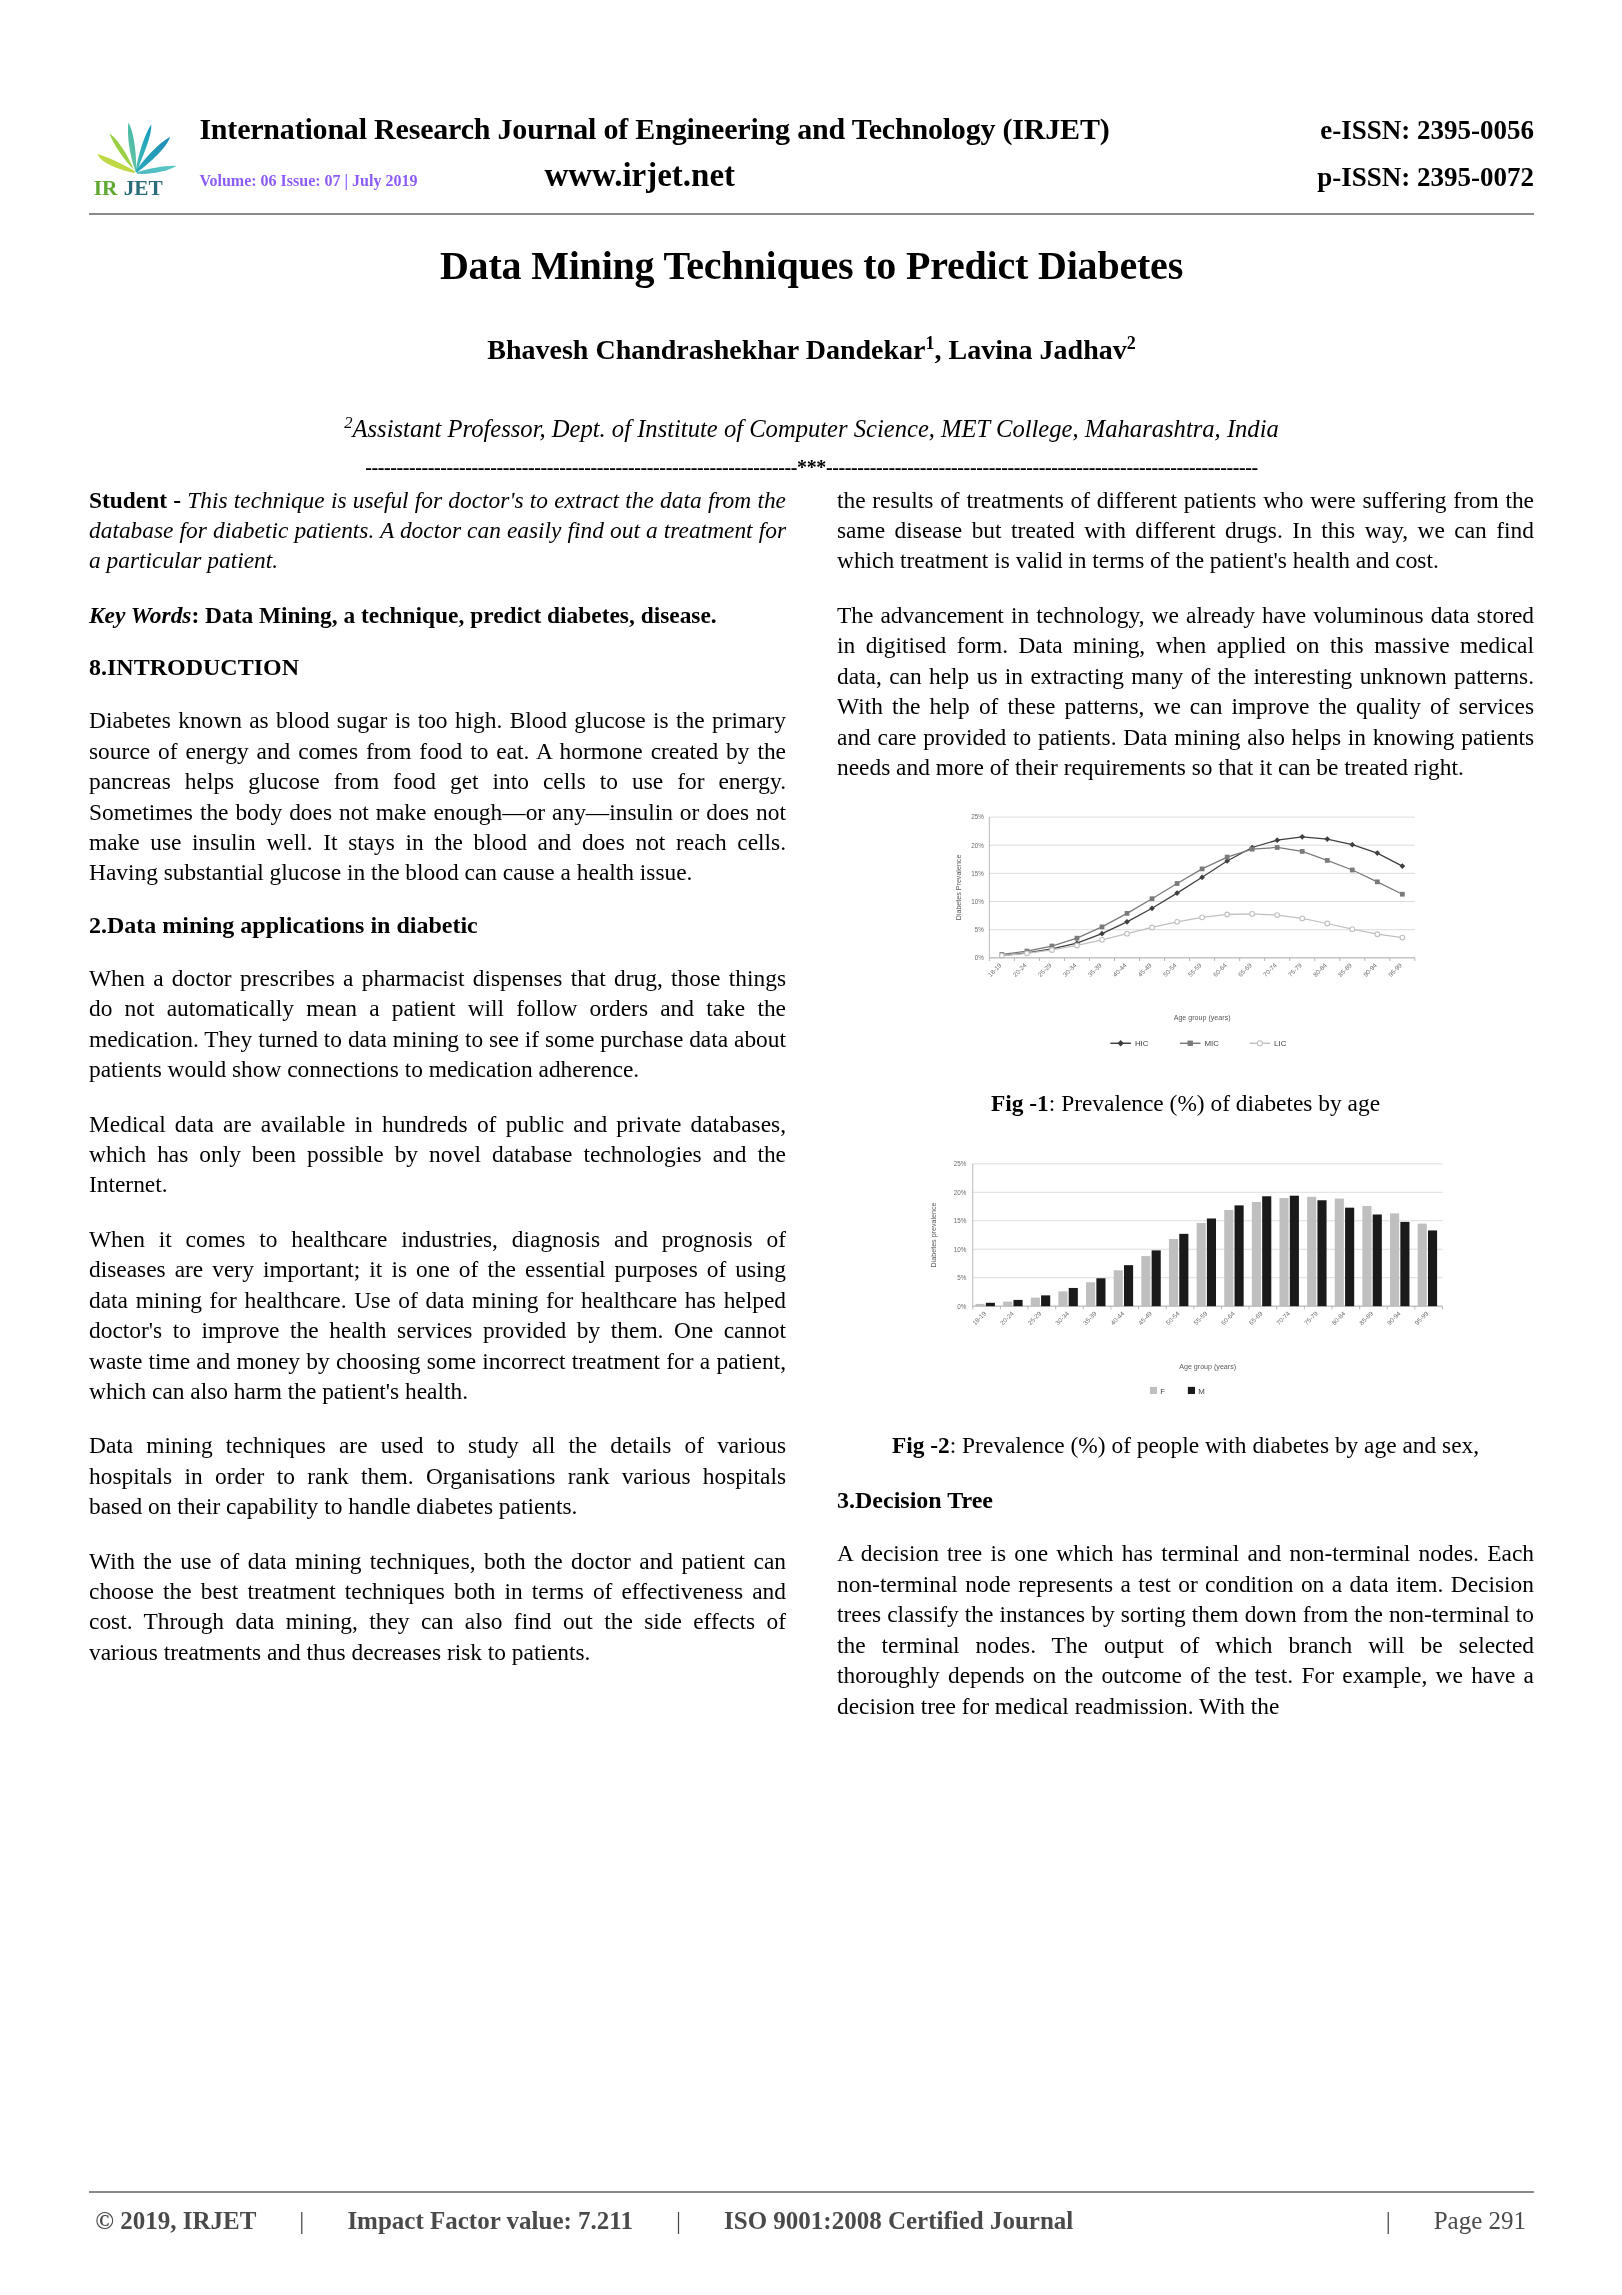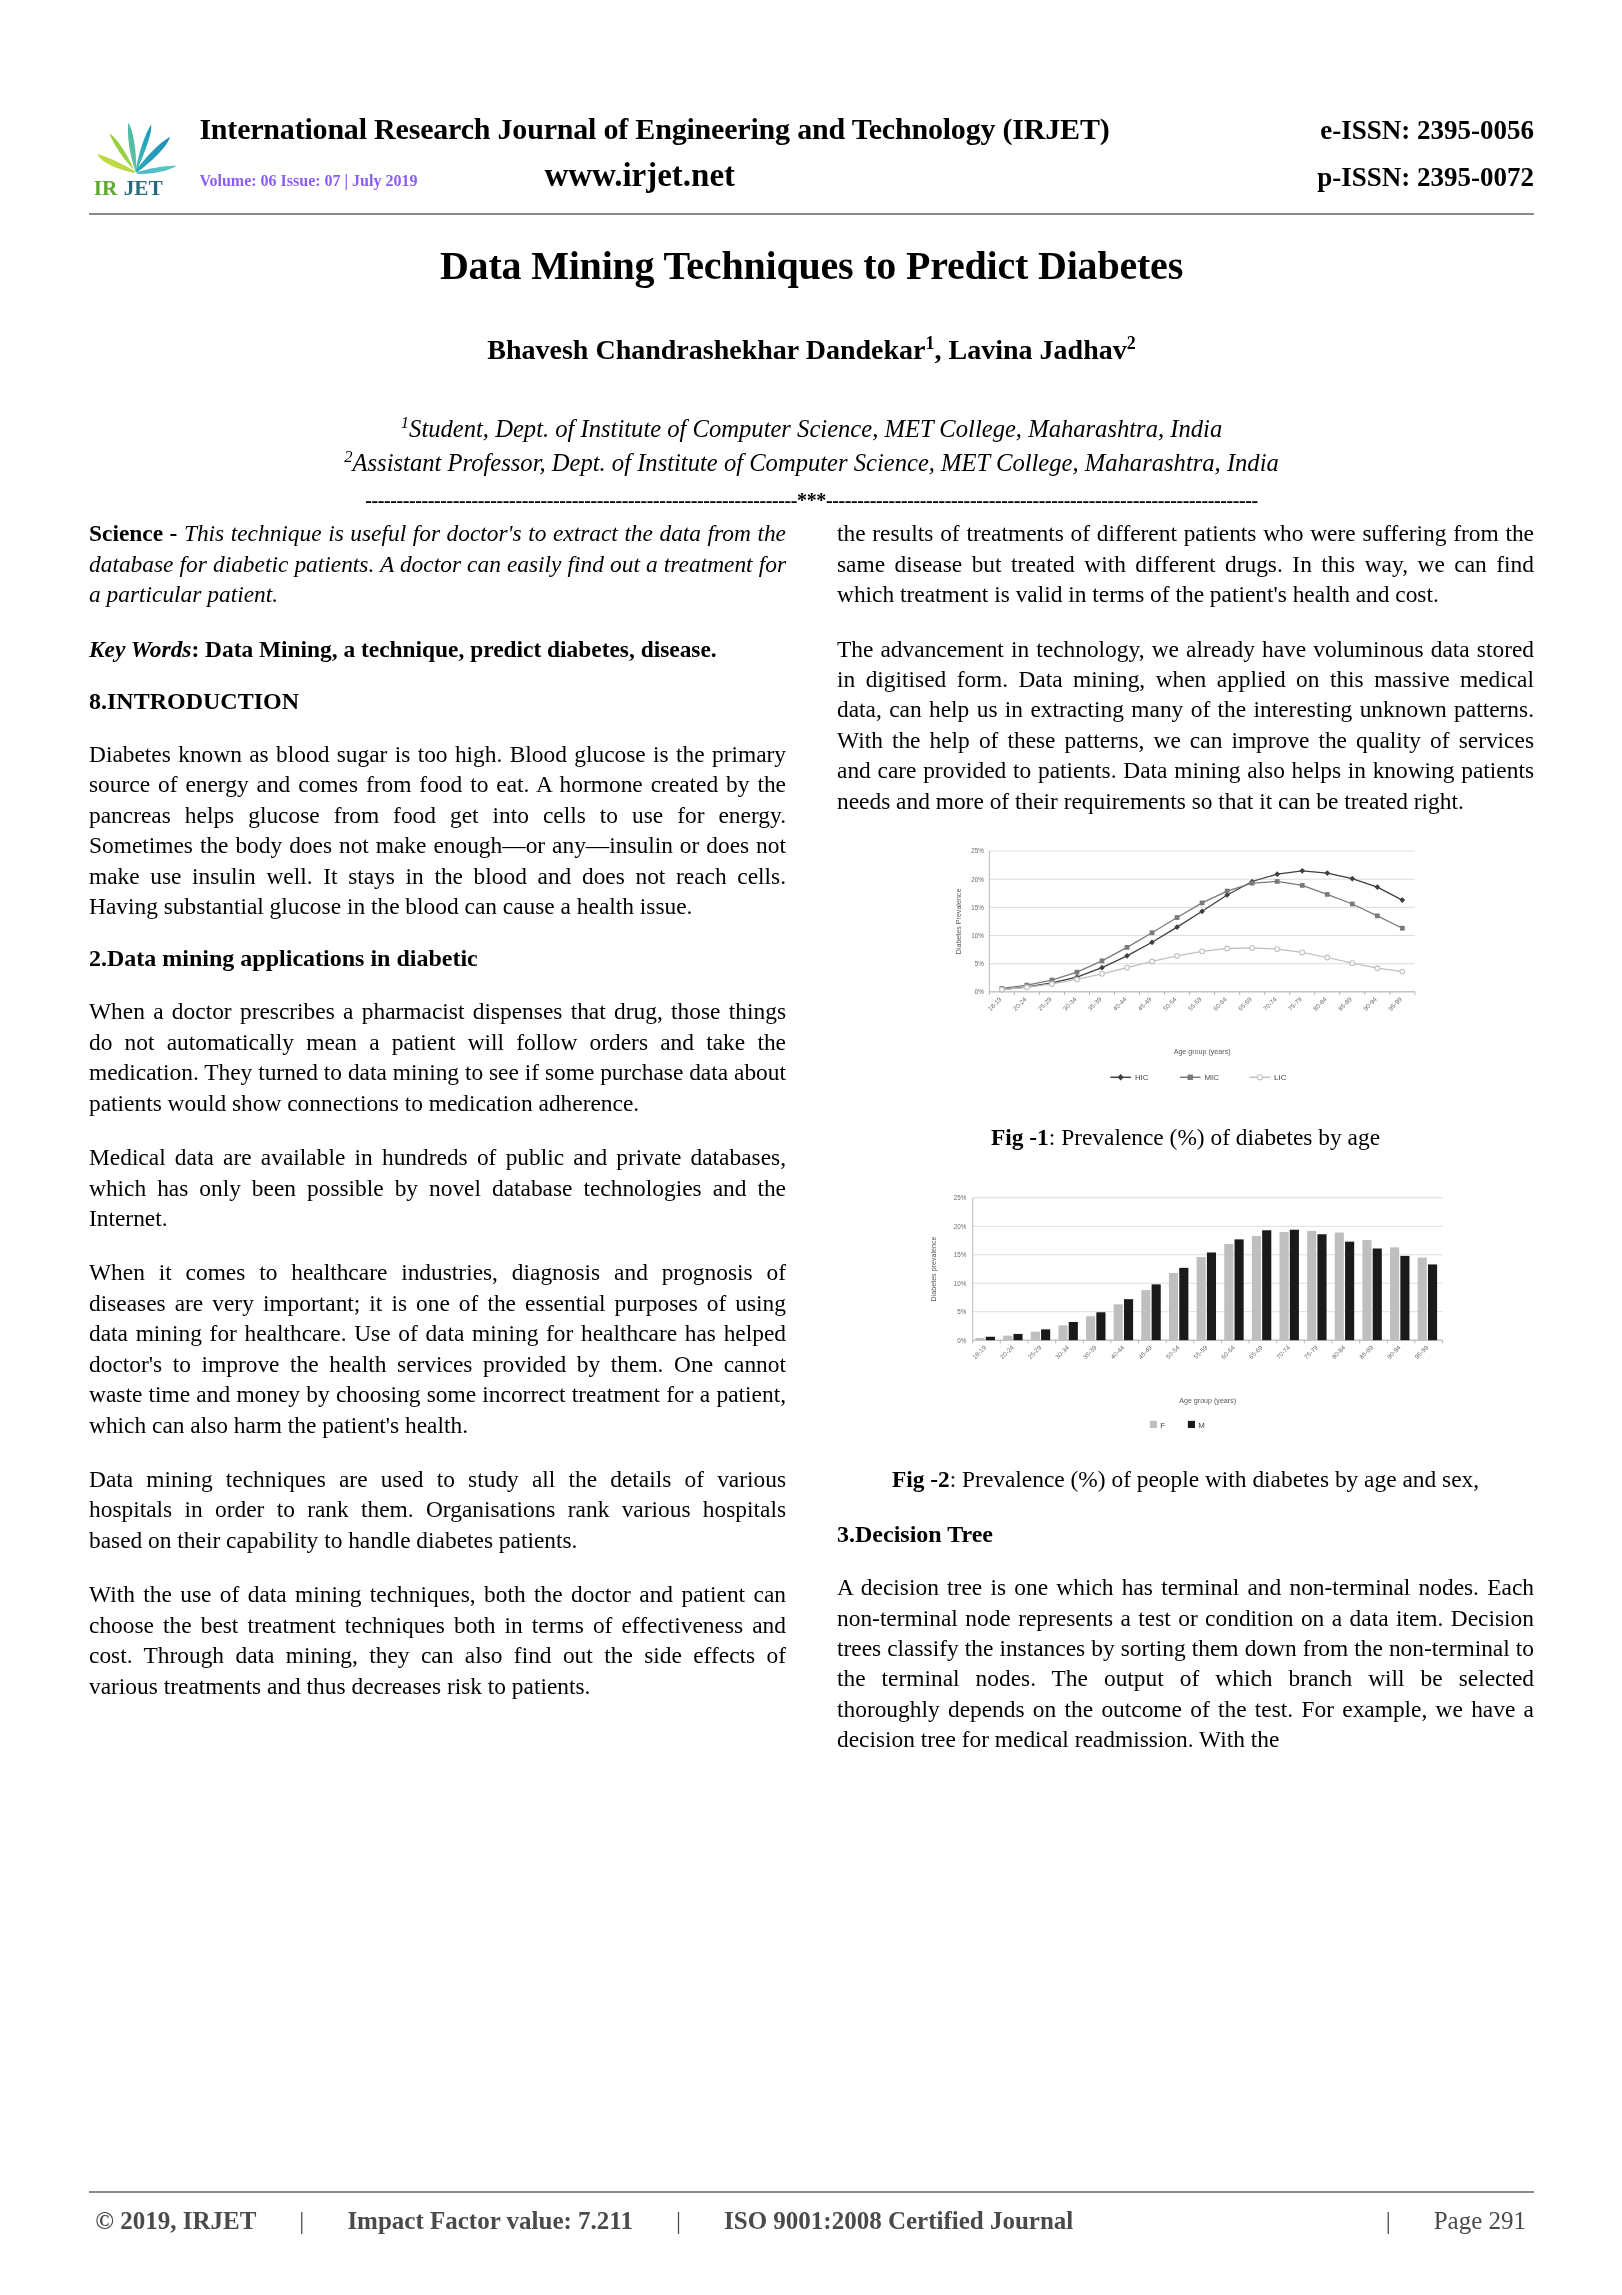--- a/index.html
+++ b/index.html
@@ -219,32 +219,31 @@
   </div>
   <div class="header-rule"></div>
 
   <div class="title">Data Mining Techniques to Predict Diabetes</div>
 
   <div class="authors">
     <span>Bhavesh Chandrashekhar Dandekar</span><sup>1</sup><span>, </span><span>Lavina Jadhav</span><sup>2</sup>
   </div>
 
   <div class="affil">
-    <div><sup>1</sup><span>Student, Dept. of Institute of Computer Science, MET College, Maharashtra, India</span></div>
     <div><sup>2</sup><span>Assistant Professor, Dept. of Institute of Computer Science, MET College, Maharashtra, India</span></div>
   </div>
 
   <div class="sep-rule">---------------------------------------------------------------------***---------------------------------------------------------------------</div>
 
   <div class="cols">
 
     <div class="col">
 
       <p class="body">
-        <span class="abstract-lead">Science - </span><span class="abstract-txt">This technique is useful for doctor's to extract the data from the database for diabetic patients. A doctor can easily find out a treatment for a particular patient.</span>
+        <span class="abstract-lead">Student - </span><span class="abstract-txt">This technique is useful for doctor's to extract the data from the database for diabetic patients. A doctor can easily find out a treatment for a particular patient.</span>
       </p>
 
       <p class="keywords">
         <span class="kw-label">Key Words</span><span>: Data Mining, a technique, predict diabetes, disease.</span>
       </p>
 
       <h2 class="sec">8.INTRODUCTION</h2>
       <p class="body">Diabetes known as blood sugar is too high. Blood glucose is the primary source of energy and comes from food to eat. A hormone created by the pancreas helps glucose from food get into cells to use for energy. Sometimes the body does not make enough—or any—insulin or does not make use insulin well. It stays in the blood and does not reach cells. Having substantial glucose in the blood can cause a health issue.</p>
 
       <h2 class="sec">2.Data mining applications in diabetic</h2>

